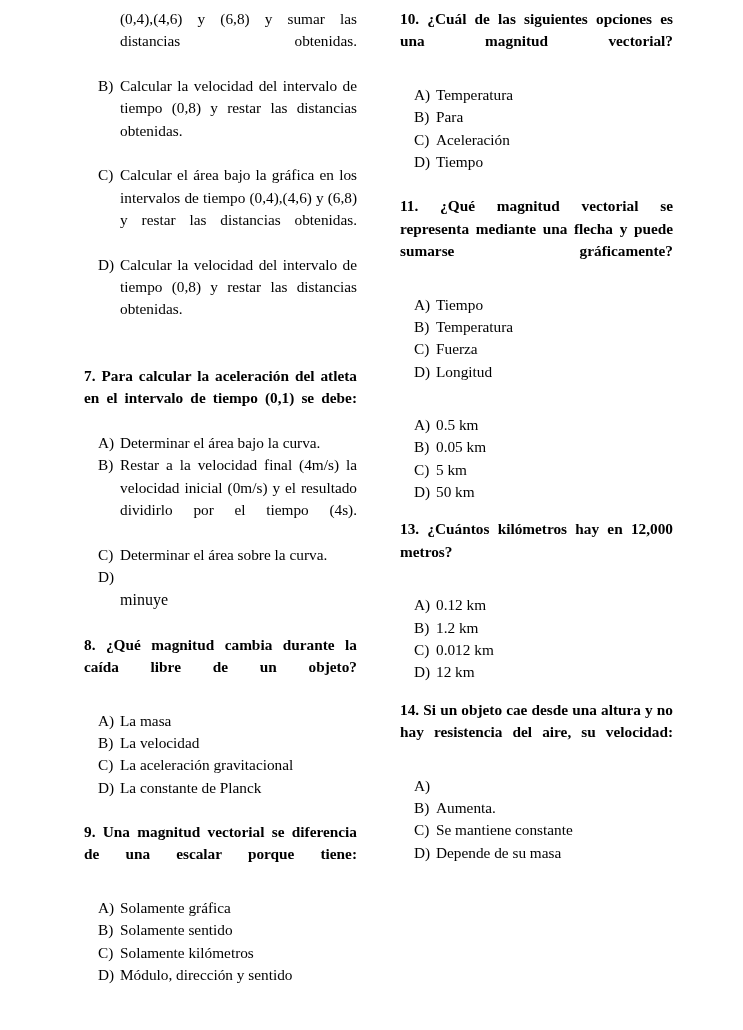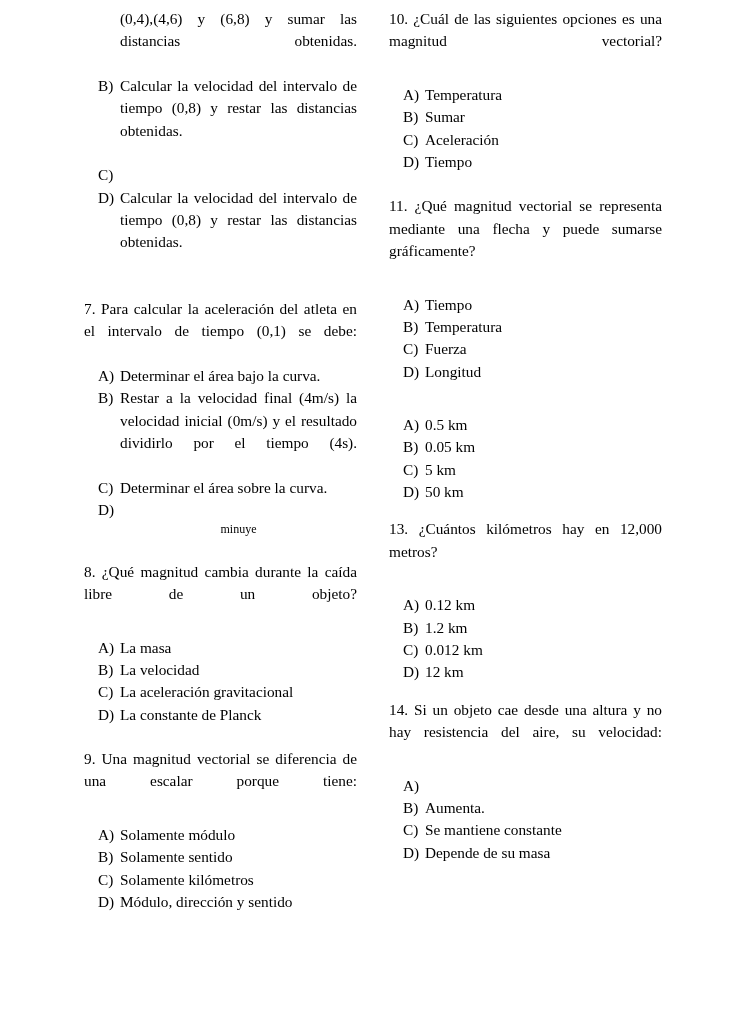--- a/index.html
+++ b/index.html
@@ -15,31 +15,31 @@
     position: relative;
     overflow: hidden;
   }
   .page {
     width: 743px;
     height: 1030px;
     box-sizing: border-box;
     padding: 8px 44px 10px 84px;
     display: flex;
     flex-direction: row;
-    gap: 32px;
+    gap: 43px;
   }
   .column {
     width: 273px;
     flex: 0 0 273px;
   }
   .q-block {
     margin-bottom: 0;
   }
   .q-stem {
-    font-weight: normal;
+    font-weight: bold;
     font-size: 15.3px;
     line-height: 1.46;
     text-align: justify;
     text-justify: inter-word;
     margin: 0;
   }
   .options {
     margin: 0;
     padding: 0;
     list-style: none;
@@ -69,24 +69,23 @@
   }
   .opt-text.just::after {
     content: "";
     display: inline-block;
     width: 100%;
   }
   .spacer-sm { height: 9px; }
   .spacer-md { height: 15px; }
   .spacer-lg { height: 22px; }
   .loose-line {
-    font-size: 12px;
+    font-size: 16px;
     line-height: 1.46;
     padding-left: 36px;
-    text-align: center;
   }
   .q-stem-just::after {
     content: "";
     display: inline-block;
     width: 100%;
   }
 </style>
 </head>
 <body>
 
@@ -100,20 +99,21 @@
         <span class="opt-text just">(0,4),(4,6) y (6,8) y sumar las distancias obtenidas.</span>
       </div>
 
       <div class="options">
         <div class="opt">
           <span class="opt-letter">B)</span>
           <span class="opt-text just">Calcular la velocidad del intervalo de tiempo (0,8)  y restar las distancias obtenidas.</span>
         </div>
         <div class="opt">
           <span class="opt-letter">C)</span>
+          <span class="opt-text just">Calcular el área bajo la gráfica en los intervalos de tiempo (0,4),(4,6) y (6,8) y restar las distancias obtenidas.</span>
         </div>
         <div class="opt">
           <span class="opt-letter">D)</span>
           <span class="opt-text just">Calcular la velocidad del intervalo de tiempo (0,8)  y restar las distancias obtenidas.</span>
         </div>
       </div>
     </div>
 
     <div class="spacer-lg"></div>
 
@@ -165,21 +165,21 @@
     </div>
 
     <div class="spacer-lg"></div>
 
     <div class="q-block">
       <p class="q-stem q-stem-just">9. Una magnitud vectorial se diferencia de una escalar porque tiene:</p>
       <div class="spacer-sm"></div>
       <div class="options">
         <div class="opt">
           <span class="opt-letter">A)</span>
-          <span class="opt-text">Solamente módulo</span>
+          <span class="opt-text">Solamente gráfica</span>
         </div>
         <div class="opt">
           <span class="opt-letter">B)</span>
           <span class="opt-text">Solamente sentido</span>
         </div>
         <div class="opt">
           <span class="opt-letter">C)</span>
           <span class="opt-text">Solamente kilómetros</span>
         </div>
         <div class="opt">
@@ -196,21 +196,21 @@
     <div class="q-block">
       <p class="q-stem q-stem-just">10. ¿Cuál de las siguientes opciones es una magnitud vectorial?</p>
       <div class="spacer-sm"></div>
       <div class="options">
         <div class="opt">
           <span class="opt-letter">A)</span>
           <span class="opt-text">Temperatura</span>
         </div>
         <div class="opt">
           <span class="opt-letter">B)</span>
-          <span class="opt-text">Sumar</span>
+          <span class="opt-text">Para</span>
         </div>
         <div class="opt">
           <span class="opt-letter">C)</span>
           <span class="opt-text">Aceleración</span>
         </div>
         <div class="opt">
           <span class="opt-letter">D)</span>
           <span class="opt-text">Tiempo</span>
         </div>
       </div>

